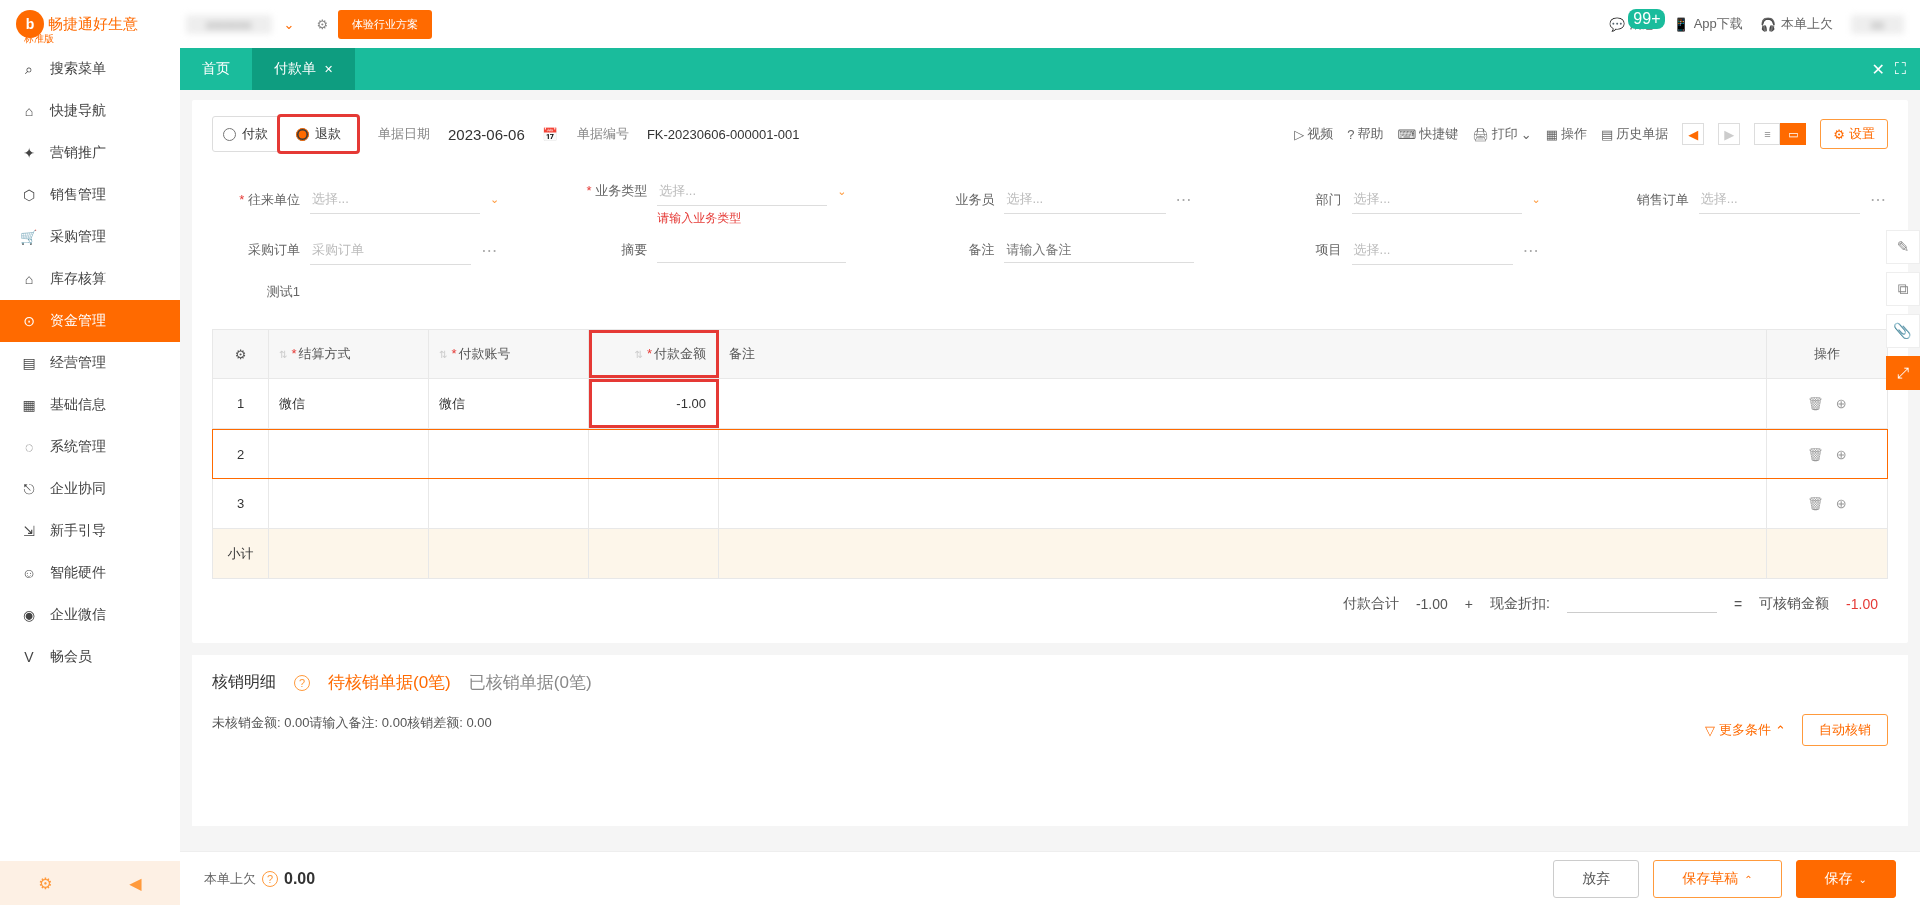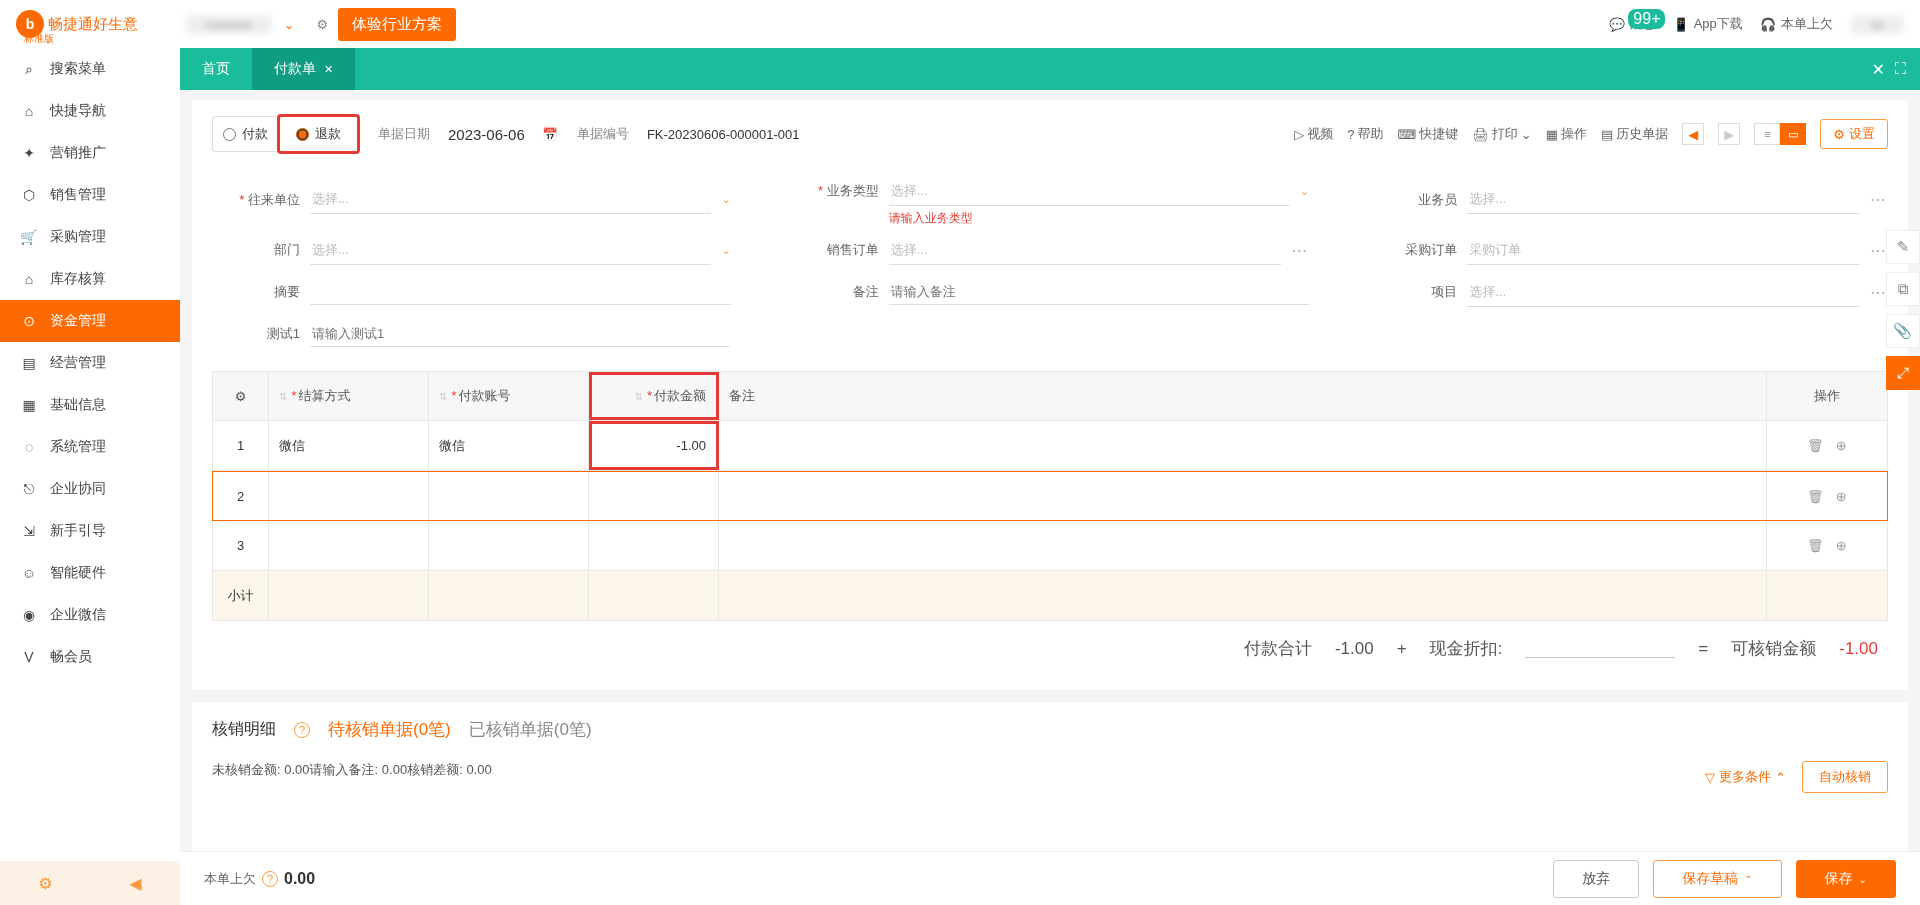--- a/index.html
+++ b/index.html
@@ -7,21 +7,21 @@
 
 
 .topbar { height:48px; background:#fff; display:flex; align-items:center; padding:0 16px; font-size:13px; color:#555; }
 .logo { display:flex; align-items:center; gap:4px; width:170px; }
 .logo-icon { width:28px; height:28px; background:#ff6a00; border-radius:50%; display:flex; align-items:center; justify-content:center; color:#fff; font-weight:bold; font-size:14px; }
 .logo-text { color:#ff6a00; font-size:15px; font-weight:500; }
 .logo-sub { color:#ff6a00; font-size:10px; position:absolute; top:32px; left:24px; }
 .blur { filter:blur(3px); color:#999; background:#eee; border-radius:3px; padding:2px 20px; }
 .chevdown { margin:0 12px; color:#ff6a00; }
 .gear-t { color:#888; margin:0 10px; }
-.trial-btn { background:#ff6a00; color:#fff; border:none; padding:7px 14px; border-radius:3px; font-size:15px; cursor:pointer; }
+.trial-btn { background:#ff6a00; color:#fff; border:none; padding:7px 14px; border-radius:3px; font-size:11px; cursor:pointer; }
 .top-right { margin-left:auto; display:flex; align-items:center; gap:18px; color:#666; }
 .tr-item { display:flex; align-items:center; gap:4px; cursor:pointer; position:relative; }
 .badge { position:absolute; top:-6px; right:-10px; background:#1abc9c; color:#fff; font-size:16px; padding:1px 5px; border-radius:8px; }
 
 
 .sidebar { position:absolute; left:0; top:48px; bottom:0; width:180px; background:#fff; overflow-y:auto; }
 .sb-item { display:flex; align-items:center; gap:12px; padding:12px 20px; font-size:14px; color:#444; cursor:pointer; }
 .sb-item.active { background:#ff6a00; color:#fff; }
 .sb-icon { width:18px; display:inline-flex; justify-content:center; color:inherit; }
 .sb-bottom { position:absolute; bottom:0; left:0; right:0; height:44px; background:#fdf0e4; display:flex; align-items:center; justify-content:space-around; color:#ff9a3c; }
@@ -46,21 +46,21 @@
 .cal-icon { color:#ff9a3c; }
 .toolbar-right { margin-left:auto; display:flex; align-items:center; gap:14px; color:#666; font-size:13px; }
 .tool-link { display:flex; align-items:center; gap:3px; cursor:pointer; }
 .arrow-btn { width:22px; height:22px; border:1px solid #ddd; display:flex; align-items:center; justify-content:center; color:#ff6a00; cursor:pointer; }
 .view-toggle { display:flex; }
 .vt { width:26px; height:22px; border:1px solid #ddd; display:flex; align-items:center; justify-content:center; font-size:11px; color:#888; cursor:pointer; }
 .vt.on { background:#ff6a00; color:#fff; border-color:#ff6a00; }
 .set-btn { border:1px solid #ff9a3c; color:#ff6a00; background:#fff; padding:5px 12px; border-radius:3px; display:flex; align-items:center; gap:4px; cursor:pointer; font-size:13px; }
 
 
-.form-grid { display:grid; grid-template-columns:repeat(3,1fr); column-gap:60px; row-gap:4px; margin-top:18px; }
+.form-grid { display:grid; grid-template-columns:repeat(5,1fr); column-gap:60px; row-gap:4px; margin-top:18px; }
 .frow { display:flex; align-items:center; gap:10px; min-height:38px; }
 .frow.full { grid-column:1/4; }
 .flabel { width:88px; text-align:right; font-size:13px; color:#666; }
 .req::before { content:"* "; color:#e53935; }
 .finput { flex:1; border:none; border-bottom:1px solid #ddd; padding:5px 2px; font-size:13px; outline:none; color:#6d28d9; }
 .fsel { color:#bbb; cursor:pointer; }
 .dd { color:#ff9a3c; font-size:11px; margin-left:auto; }
 .dots { color:#aaa; font-size:16px; margin-left:auto; letter-spacing:2px; }
 .err { color:#e53935; font-size:12px; margin-left:0px; }
 
@@ -76,21 +76,21 @@
 .col-ops{width:120px;justify-content:center;gap:12px;}
 .req-h::before{content:"*";color:#e53935;margin-right:2px;}
 .sort-i{color:#ccc;font-size:10px;margin-right:4px;}
 .tbl-row{display:flex;border:1px solid #e8e8e8;border-top:none;font-size:13px;color:#333;min-height:50px;}
 .tbl-row.sel{border:1px solid #ff6a00;}
 .amt-hl{border:3px solid #e53935;position:relative;z-index:4;}
 .subtotal{background:#fdf6ea;font-weight:500;}
 .amt-neg{color:#333;}
 .row-icon{color:#999;cursor:pointer;}
 
-.summary-bar{display:flex;justify-content:flex-end;align-items:center;gap:23px;padding:16px 10px;font-size:17px;color:#555;}
+.summary-bar{display:flex;justify-content:flex-end;align-items:center;gap:17px;padding:16px 10px;font-size:14px;color:#555;}
 .summary-bar .neg{color:#e53935;}
 .disc-box{border-bottom:1px solid #ccc;width:150px;display:inline-block;height:18px;}
 
 
 .card2{background:#fff;margin-top:12px;padding:16px 20px 80px;}
 .vh-row{display:flex;align-items:center;gap:18px;font-size:14px;}
 .vh-title{font-size:16px;color:#333;}
 .info-i{color:#ff9a3c;border:1px solid #ff9a3c;border-radius:50%;width:16px;height:16px;display:inline-flex;align-items:center;justify-content:center;font-size:11px;}
 .tab-link{font-size:17px;color:#888;cursor:pointer;}
 .tab-link.on{color:#ff6a00;}
@@ -316,21 +316,20 @@
             <input class="finput" placeholder="请输入备注" style="">
           </div>
         <div class="frow">
             <span class="flabel">项目</span>
             <span class="finput fsel">选择...</span>
             <span class="dots">⋯</span>
           </div>
 
         <div class="frow full">
             <span class="flabel">测试1</span>
-            <input class="finput" style="max-width: 420px;" placeholder="请输入测试1">
           </div>
       </div>
 
       <div class="tbl">
         <div class="tbl-head">
           <div class="th col-gear">⚙</div>
           <div class="th col-method">
               <span class="sort-i">⇅</span>
               <span class="req-h">结算方式</span>
             </div>

